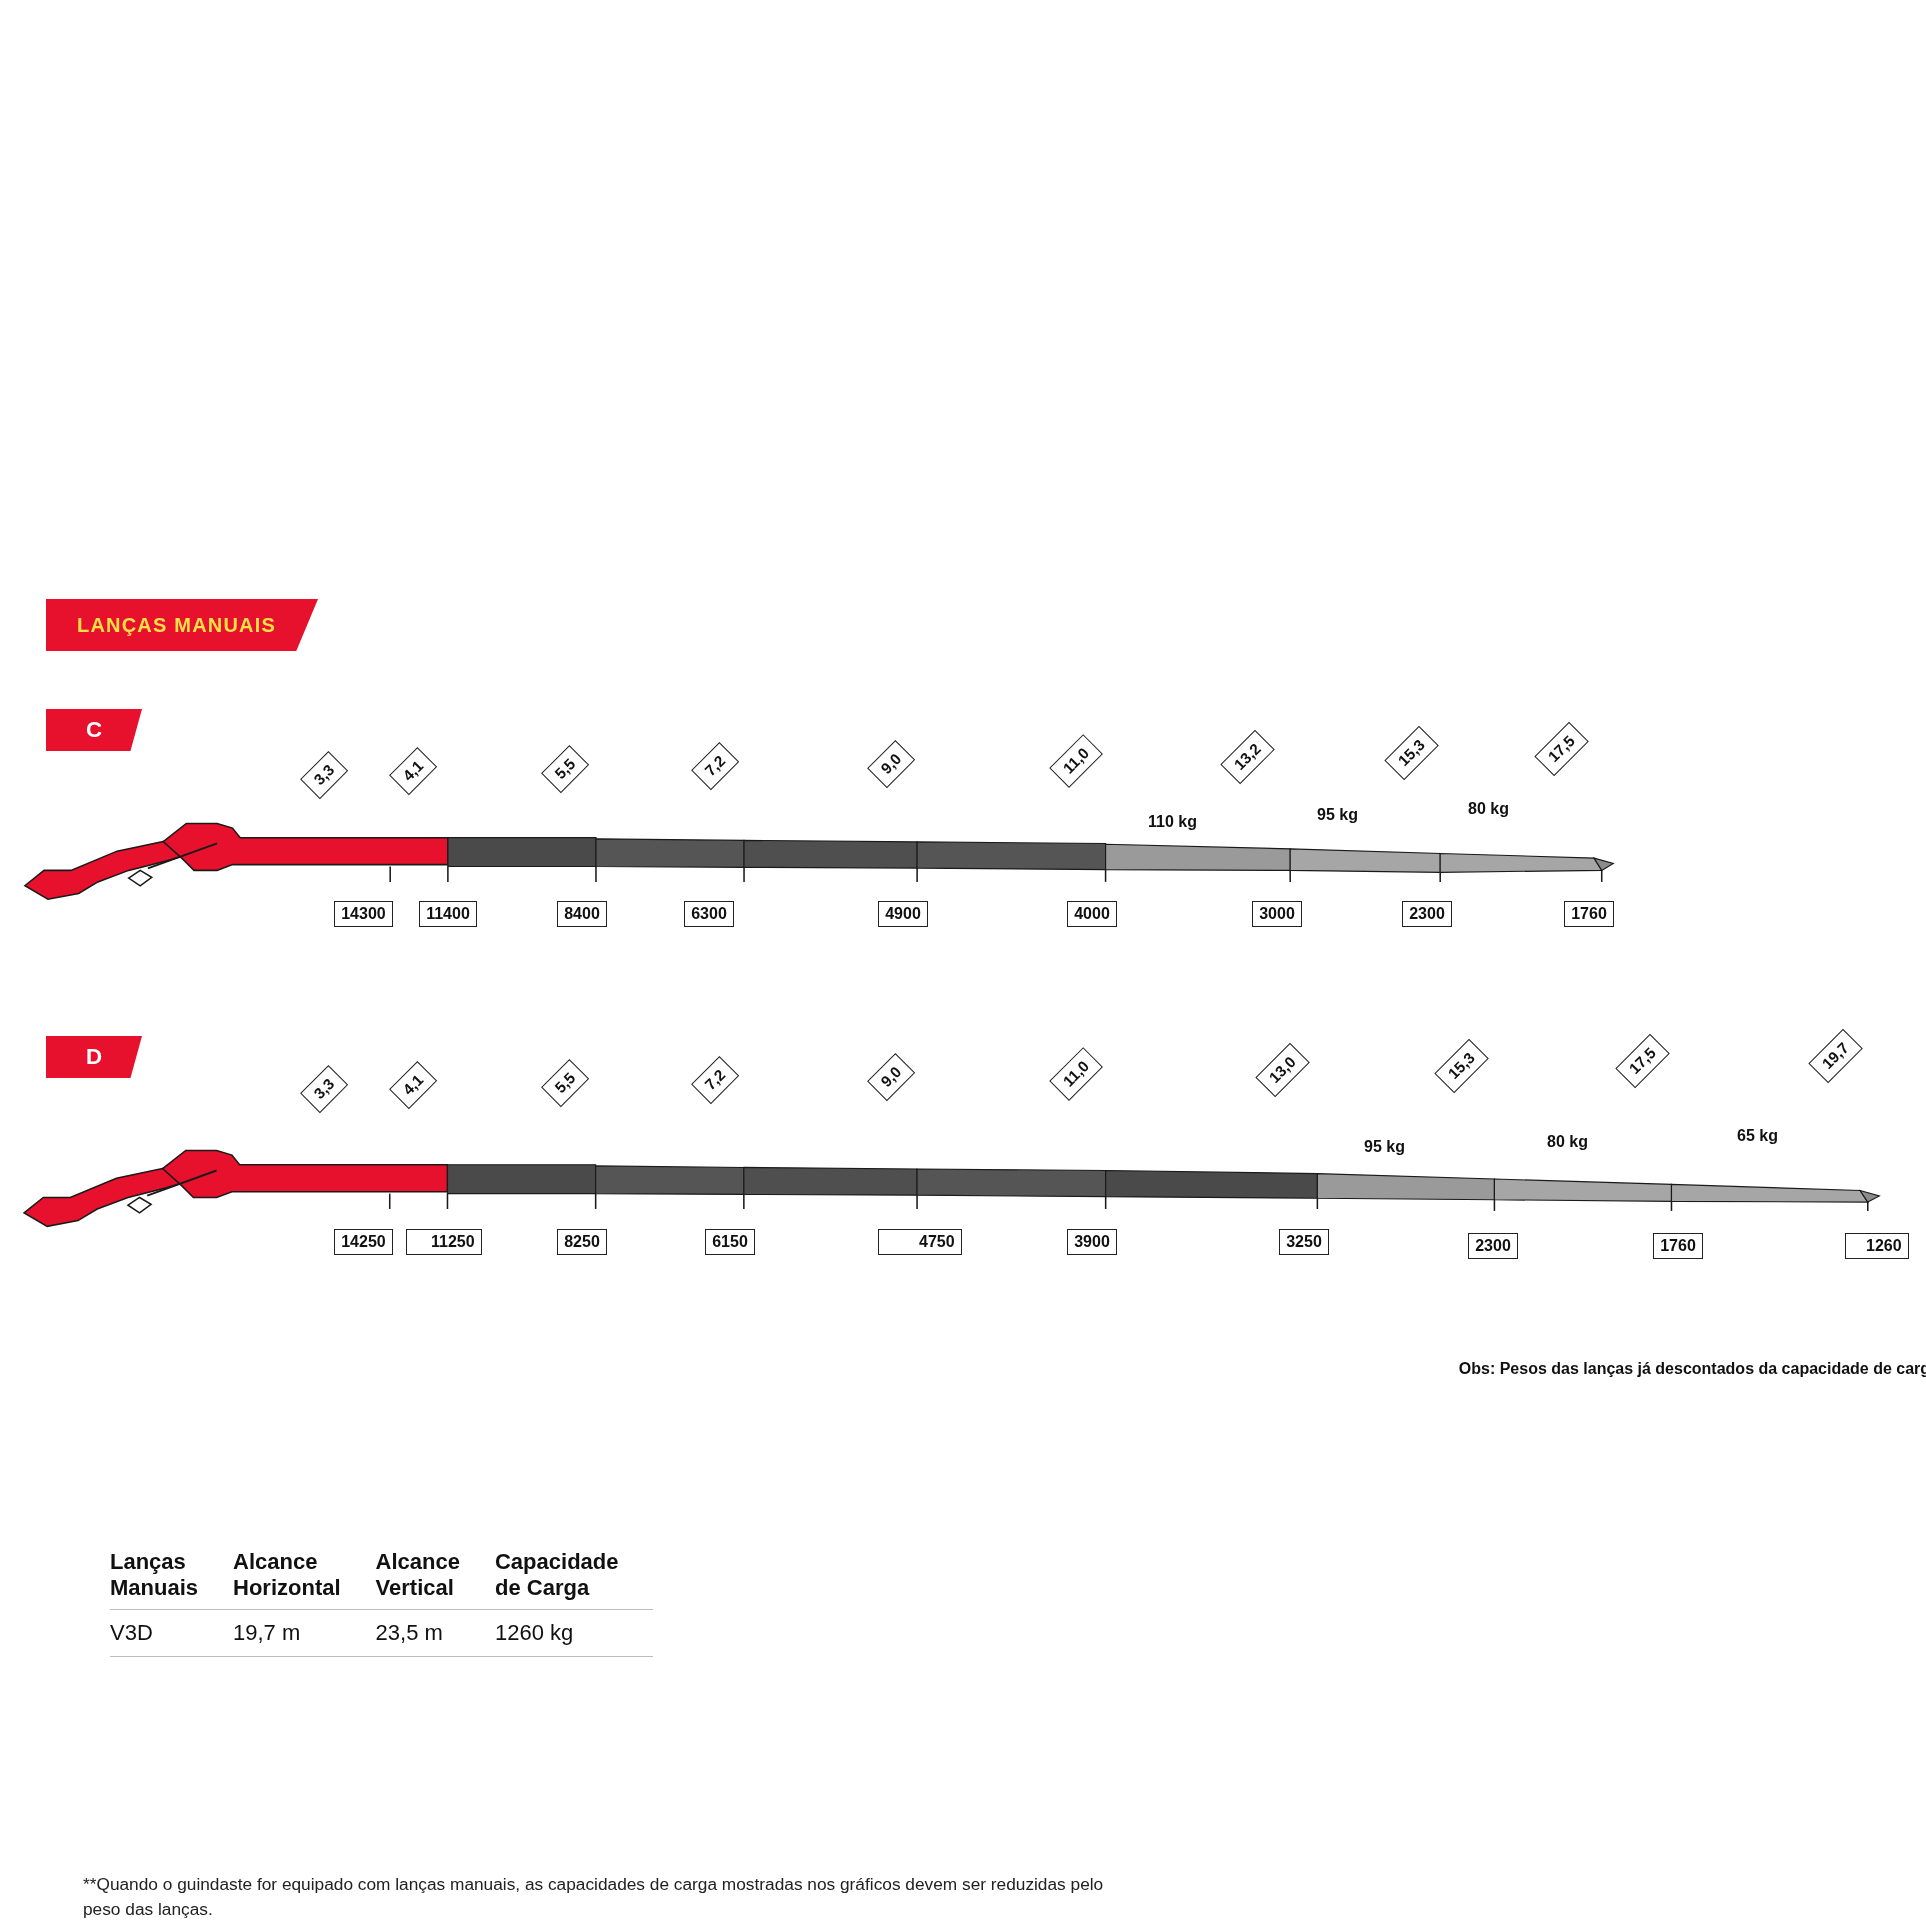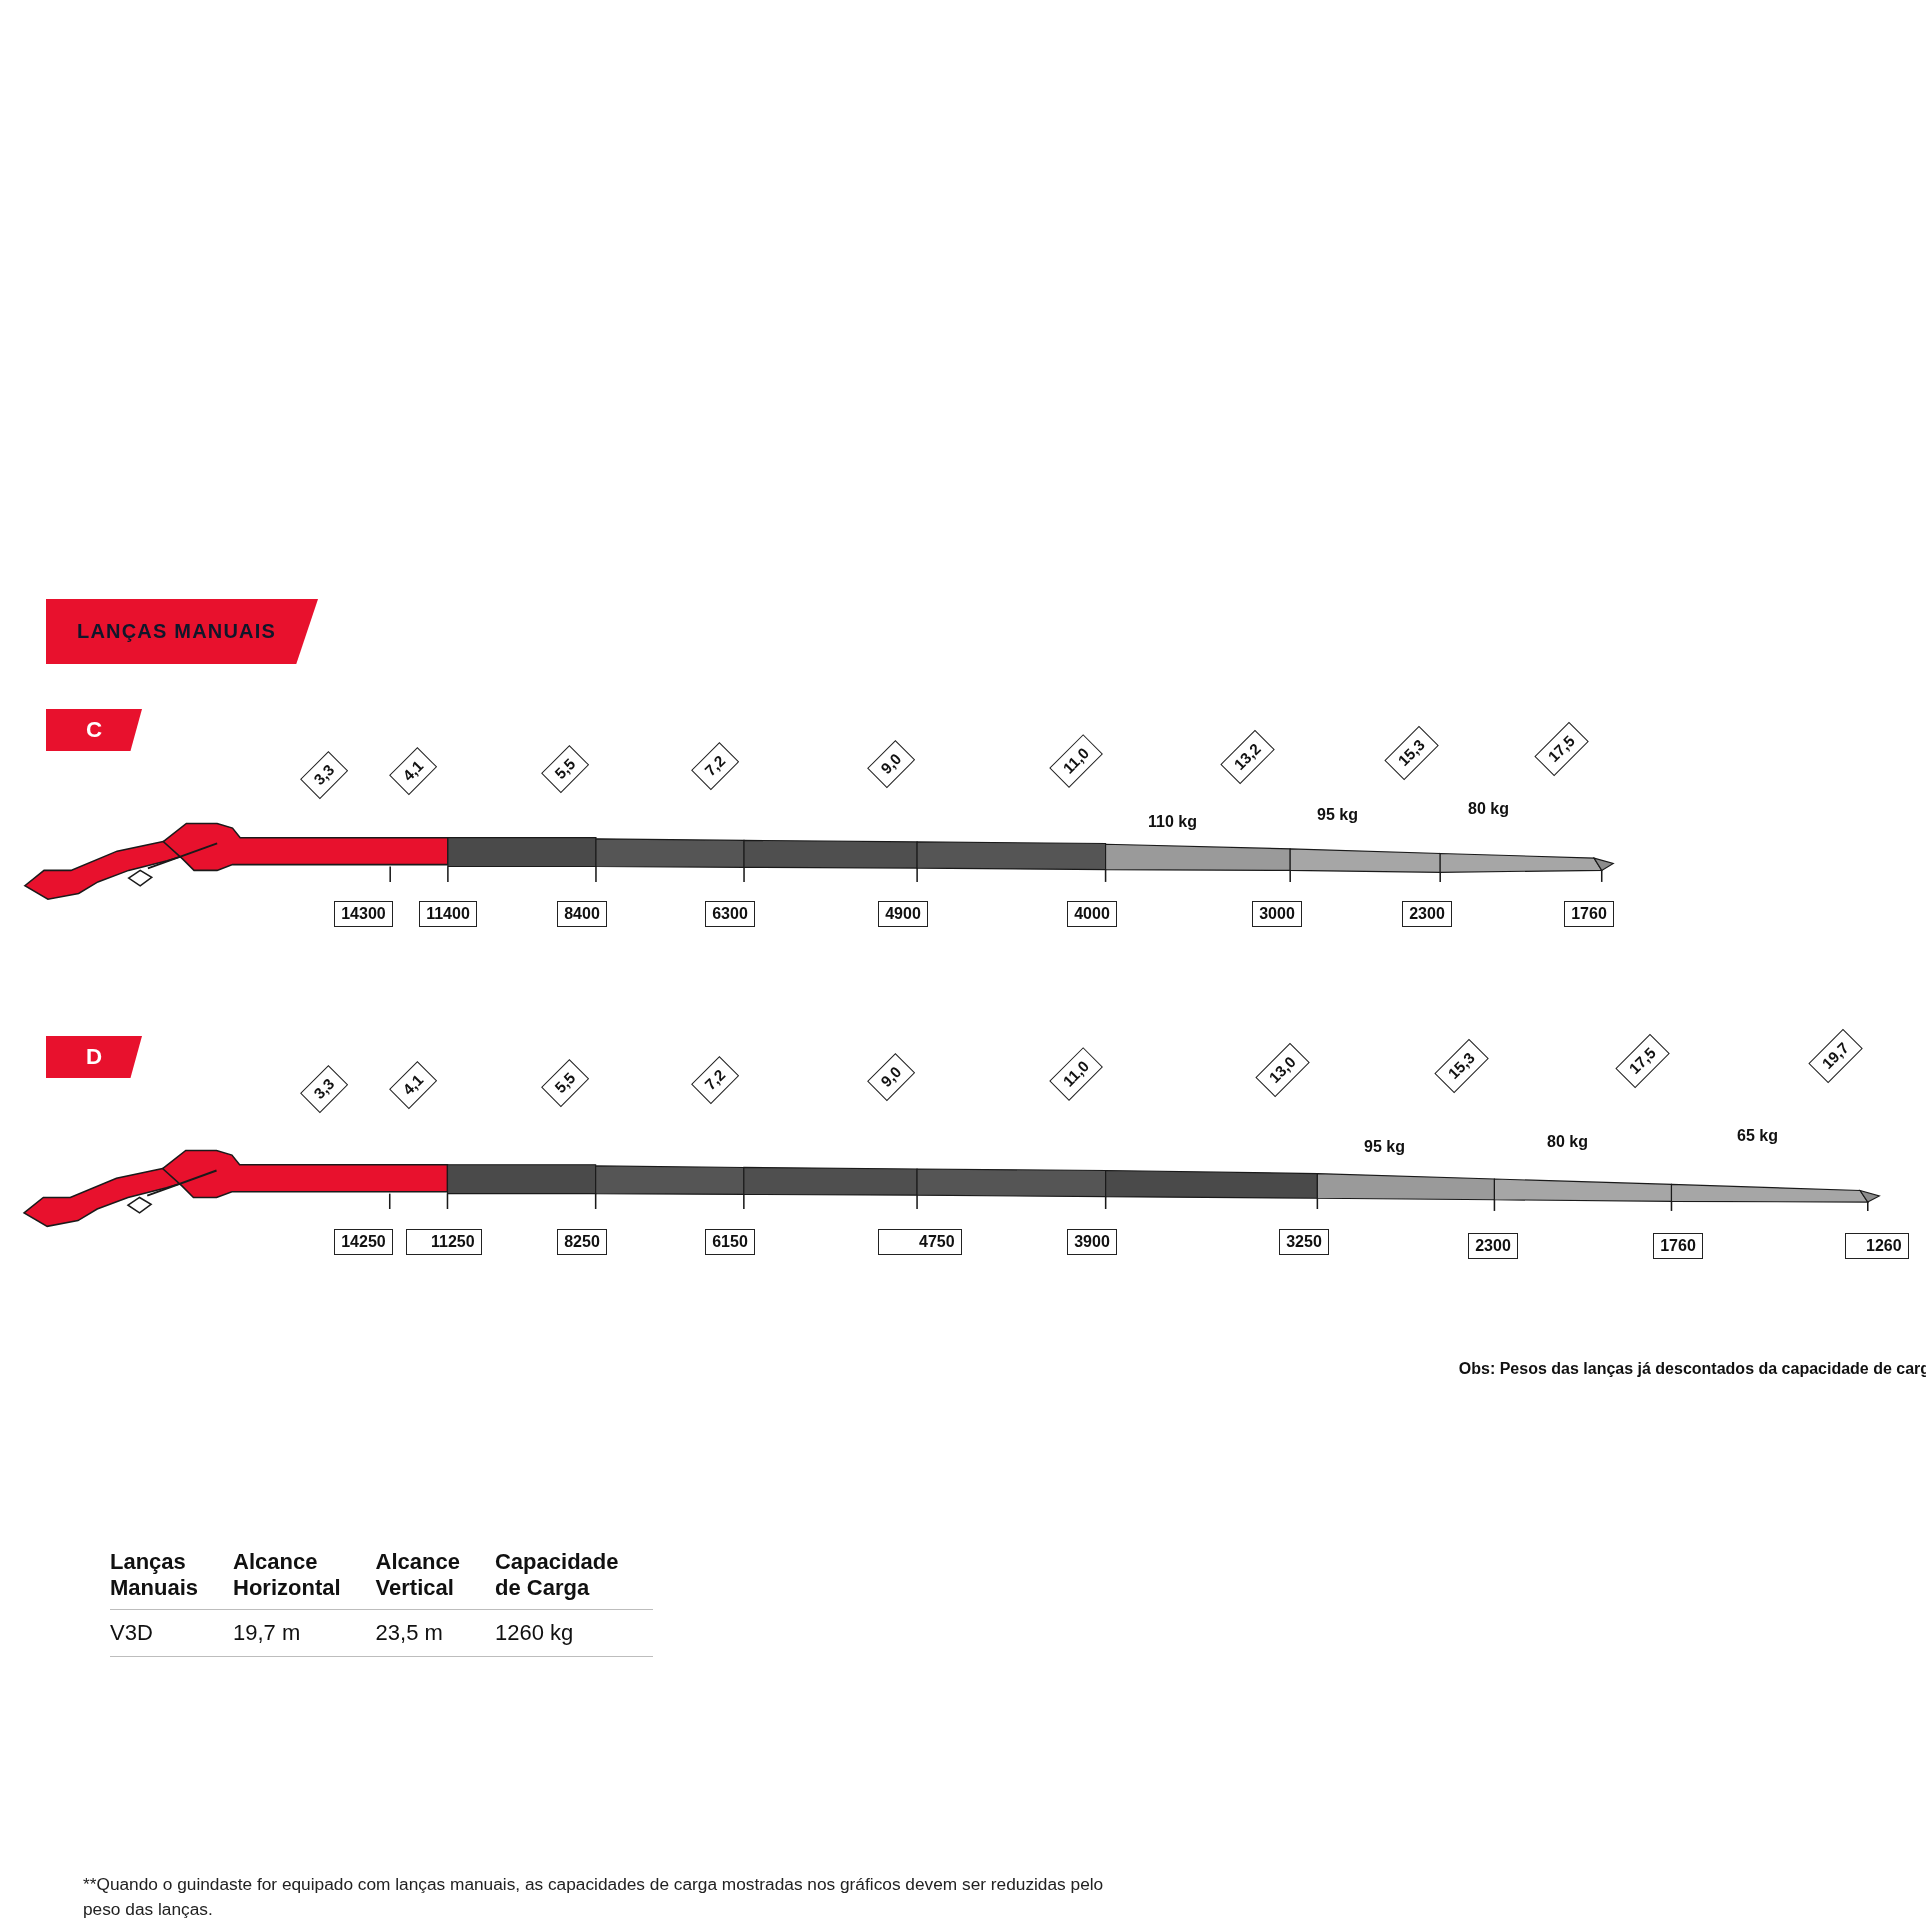--- a/index.html
+++ b/index.html
@@ -14,23 +14,23 @@
     color: #1a1a1a;
     position: relative;
     overflow: hidden;
   }
 
   
   .banner {
     position: absolute;
     left: 46px;
     top: 599px;
-    height: 65px;
+    height: 52px;
     background: #e8112d;
-    color: #0f172a;
+    color: #fde047;
     font-size: 20px;
     font-weight: bold;
     letter-spacing: 1.2px;
     display: flex;
     align-items: center;
     padding: 0 42px 0 31px;
     clip-path: polygon(0 0, 100% 0, 92% 100%, 0 100%);
   }
 
   
@@ -198,21 +198,21 @@
 <div class="reach-label" style="left:1387px; top:739px;">15,3</div>
 <div class="reach-label" style="left:1537px; top:735px;">17,5</div>
 
 <div class="kg-label" style="left:1148px; top:813px;">110 kg</div>
 <div class="kg-label" style="left:1317px; top:806px;">95 kg</div>
 <div class="kg-label" style="left:1468px; top:800px;">80 kg</div>
 
 <div class="cap-box" style="left:334px;  top:901px;">14300</div>
 <div class="cap-box" style="left:419px; top:901px;">11400</div>
 <div class="cap-box" style="left:557px; top:901px;">8400</div>
-<div class="cap-box" style="left:705px; top:901px;text-align:center;">6300</div>
+<div class="cap-box" style="left:684px; top:901px;text-align:center;">6300</div>
 <div class="cap-box" style="left:878px; top:901px;">4900</div>
 <div class="cap-box" style="left:1067px; top:901px;">4000</div>
 <div class="cap-box" style="left:1252px; top:901px;">3000</div>
 <div class="cap-box" style="left:1402px; top:901px;">2300</div>
 <div class="cap-box" style="left:1564px; top:901px;">1760</div>
 
 <div class="model-tag" style="left:46px; top:1036px;">
   <span>D</span>
 </div>
 

